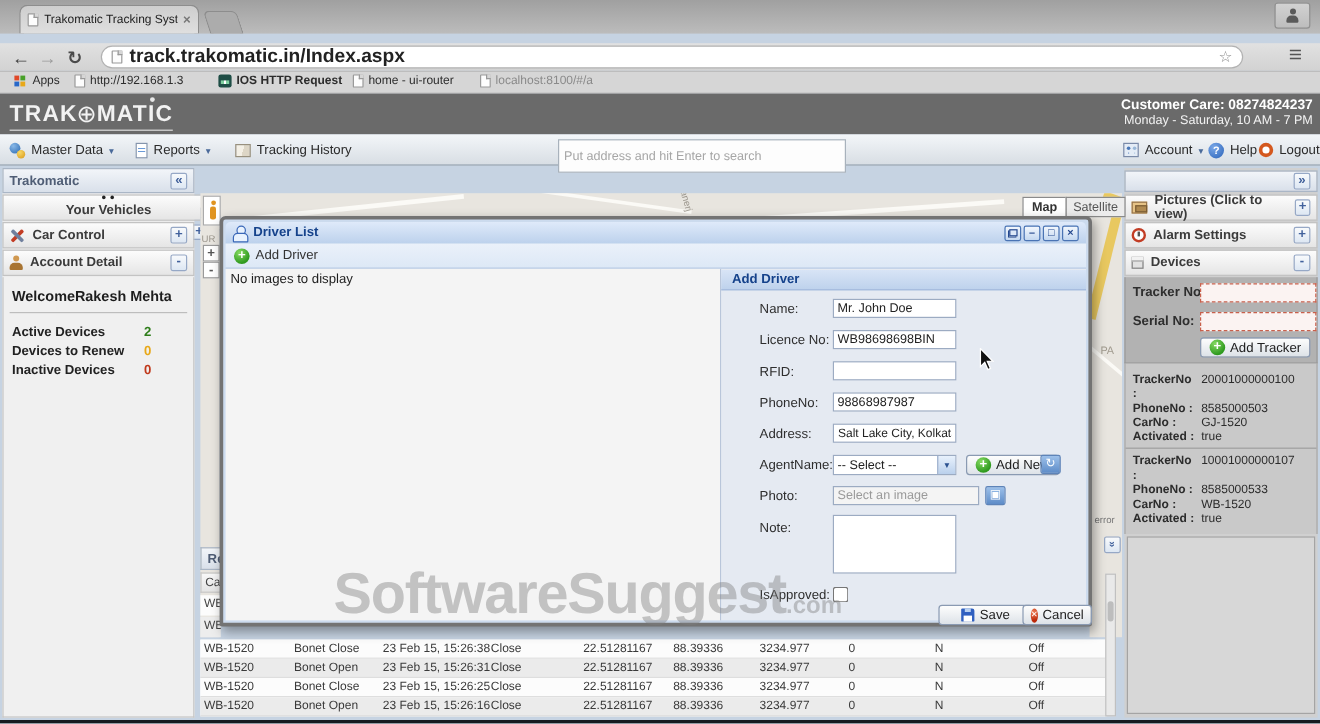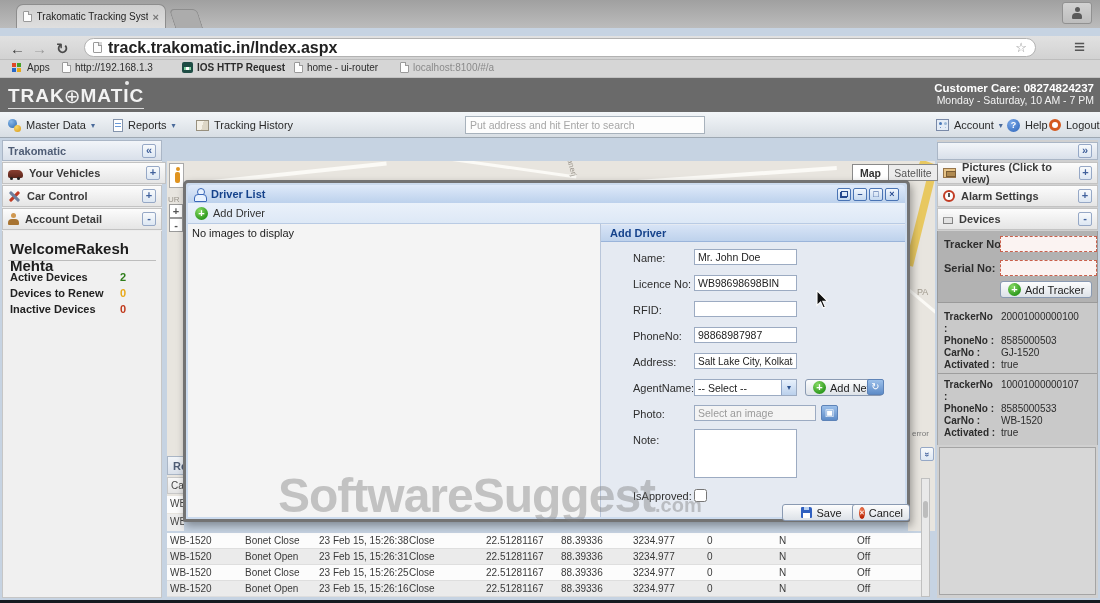--- a/index.html
+++ b/index.html
@@ -47,21 +47,21 @@
   .logo-i { position:relative; }
   .logo-i::after { content:""; position:absolute; left:2px; top:-4px; width:4px; height:4px; border-radius:50%; background:#e8e8e8; }
   .care { position:absolute; right:6px; top:4px; text-align:right; color:#fff; }
   .care-line1 { font-weight:bold; font-size:11.5px; }
   .care-line2 { font-size:10.5px; color:#f2f2f2; }
 
   
   .menubar { left:0; top:112px; width:1100px; height:26px; background:linear-gradient(#f3f6f9,#d8dee4); border-bottom:1px solid #9ea8b2; }
   .mitem { position:absolute; top:4px; display:flex; align-items:center; gap:5px; font-size:11px; color:#2a2a2a; height:18px; }
   .caret { font-size:8px; color:#4a6a9a; }
-  .msearch { position:absolute; left:465px; top:4px; width:240px; height:18px; border:1px solid #a8b2bc; background:#fdfdfd;
+  .msearch { position:absolute; left:465px; top:4px; width:240px; height:28px; border:1px solid #a8b2bc; background:#fdfdfd;
              font-size:10.5px; padding:0 4px; color:#444; font-family:inherit; }
   .msearch::placeholder { color:#a6a6a6; }
   .ic-help { display:inline-block; width:13px; height:13px; border-radius:50%; background:radial-gradient(circle at 35% 30%,#7aa8e8,#2a62b8);
              color:#fff; font-size:9px; font-weight:bold; text-align:center; line-height:13px; }
   .ic-logout { display:inline-block; width:12px; height:12px; border-radius:50%; border:3px solid #d4581e; background:#fff; }
   .ic-account { display:inline-block; width:13px; height:12px; background:#e4ecf6; border:1px solid #7a8aa8; position:relative; }
   .ic-account::after { content:""; position:absolute; left:2px; top:2px; width:3px; height:3px; border-radius:50%; background:#4a78b8; box-shadow:0 4px 0 -1px #4a78b8, 5px 0 0 #9ab8d8, 5px 4px 0 -1px #9ab8d8; }
   .ic-md { display:inline-block; width:13px; height:13px; position:relative; }
   .ic-md::before { content:""; position:absolute; left:0; top:0; width:9px; height:9px; border-radius:50%; background:radial-gradient(circle at 35% 30%,#88b8e8,#2a68b0); }
   .ic-md::after { content:""; position:absolute; right:0; bottom:0; width:7px; height:7px; border-radius:50%; background:radial-gradient(circle at 35% 30%,#f8d868,#d89818); }
@@ -262,37 +262,37 @@
       <span class="ic-logout"></span>
       <span>Logout</span>
     </div>
   </div>
 
   <div class="abs" style="left:2px;top:140px;width:160px;height:458px;background:#ececec;">
     <div class="phead" style="position:absolute;left:0;top:0;width:160px;height:21px;">
       <span>Trakomatic</span>
       <span class="toggle">«</span>
     </div>
-    <div class="acc-row" style="left:0;top:22px;width:164px;">
+    <div class="acc-row" style="left:0;top:22px;width:177px;flex-direction:column;">
       <span class="ic-car"></span>
       <span>Your Vehicles</span>
       <span class="toggle">+</span>
     </div>
     <div class="acc-row" style="left:0;top:45px;width:160px;">
       <span class="ic-tools"></span>
       <span>Car Control</span>
       <span class="toggle">+</span>
     </div>
     <div class="acc-row" style="left:0;top:68px;width:160px;">
       <span class="ic-person-tan"></span>
       <span>Account Detail</span>
       <span class="toggle">-</span>
     </div>
     <div class="abs" style="left:0;top:91px;width:160px;height:367px;background:#f0f0f0;border:1px solid #c6c6c6;border-top:none;">
-      <div style="position:absolute;left:7px;top:9px;font-weight:bold;font-size:15px;color:#1d1d1d;">WelcomeRakesh Mehta</div>
+      <div style="position:absolute;left:7px;top:9px;font-weight:bold;font-size:12px;color:#1d1d1d;">WelcomeRakesh Mehta</div>
       <div style="position:absolute;left:5px;top:29px;width:148px;border-top:1px solid #bdbdbd;"></div>
       <div style="position:absolute;left:7px;top:40px;font-weight:bold;color:#222;">Active Devices</div>
       <div style="position:absolute;left:117px;top:40px;font-weight:bold;color:#2e7d1a;">2</div>
       <div style="position:absolute;left:7px;top:56px;font-weight:bold;color:#222;">Devices to Renew</div>
       <div style="position:absolute;left:117px;top:56px;font-weight:bold;color:#e8a818;">0</div>
       <div style="position:absolute;left:7px;top:72px;font-weight:bold;color:#222;">Inactive Devices</div>
       <div style="position:absolute;left:117px;top:72px;font-weight:bold;color:#c0391b;">0</div>
     </div>
   </div>
 

